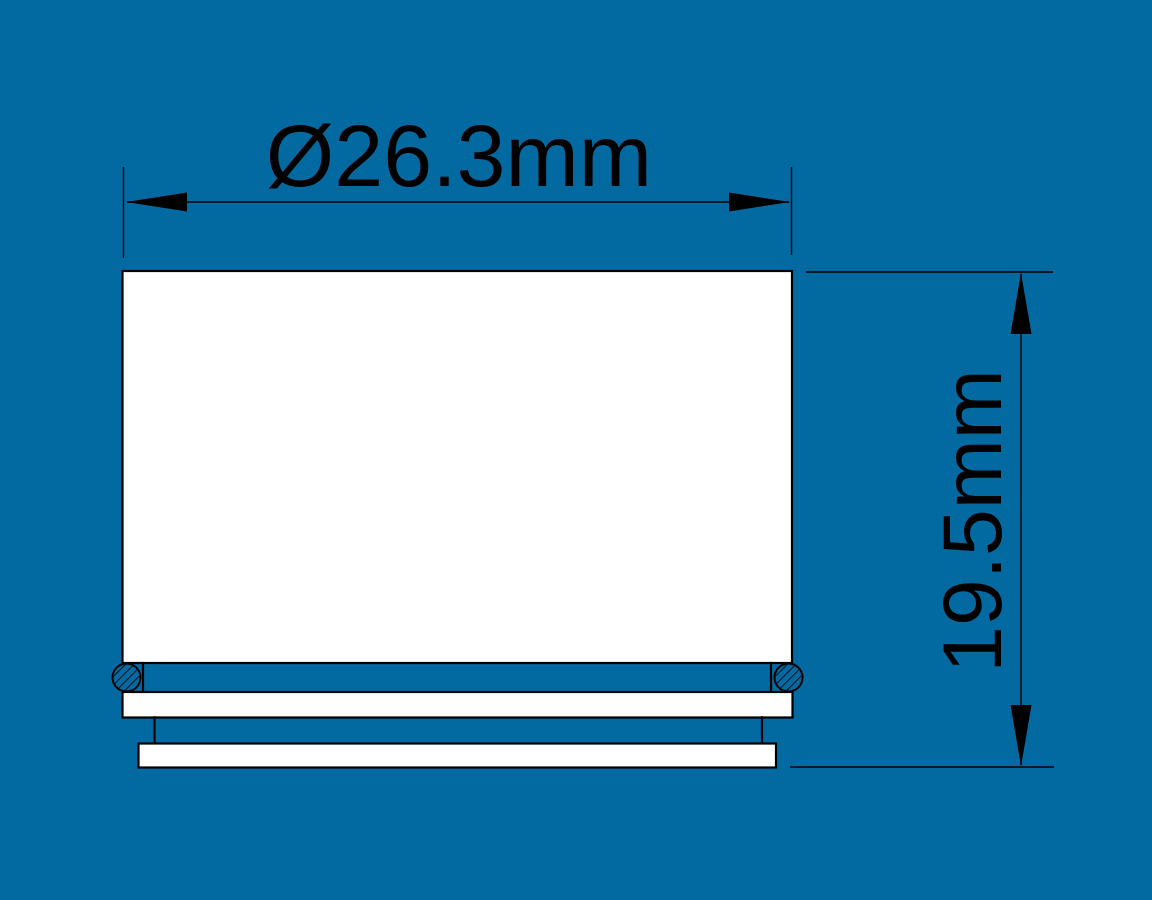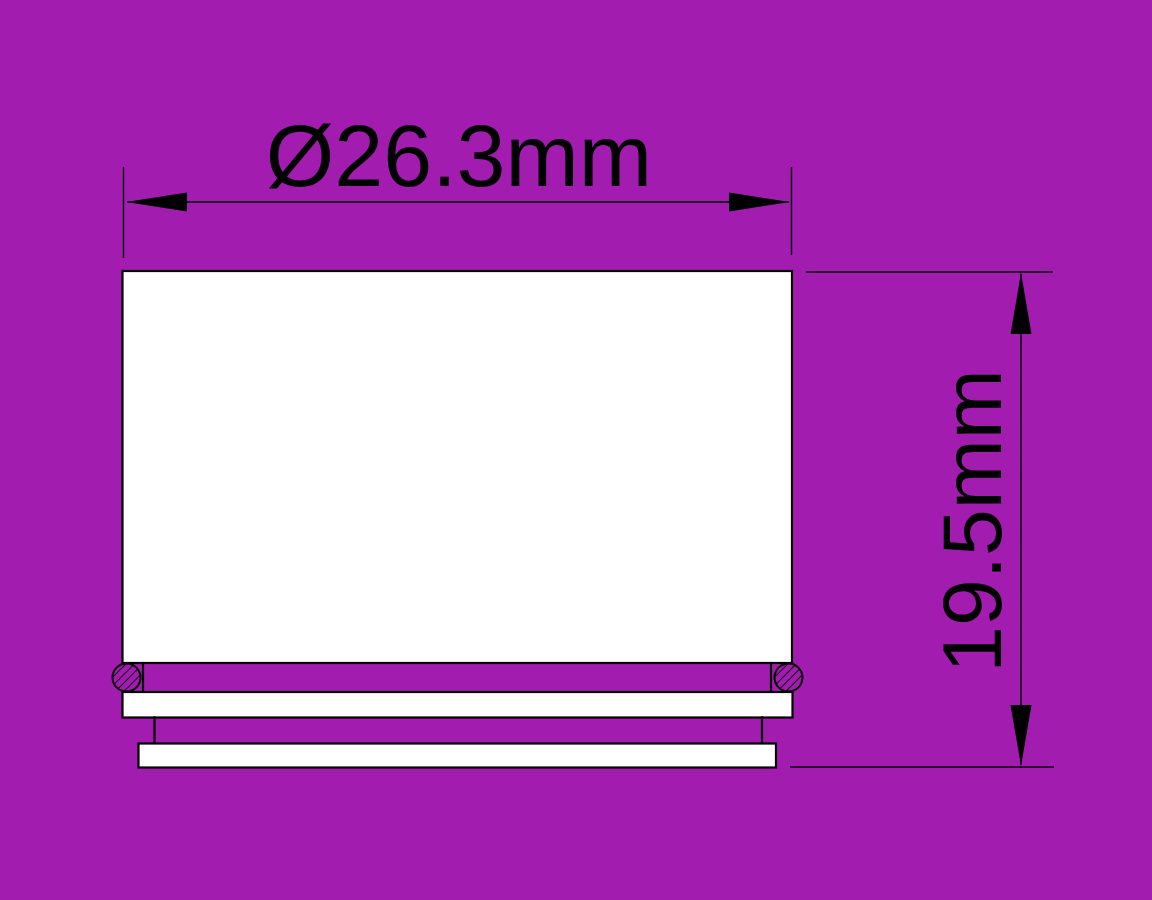--- a/index.html
+++ b/index.html
@@ -10,21 +10,21 @@
     width: 1152px;
     height: 900px;
     background: #ffffff;
     font-family: "Liberation Sans", sans-serif;
     overflow: hidden;
   }
   .canvas {
     position: relative;
     width: 1152px;
     height: 900px;
-    background: #a21caf;
+    background: #0369a1;
   }
   svg {
     display: block;
   }
   .dim-label {
     font-family: "Liberation Sans", sans-serif;
     font-weight: 400;
   }
 </style>
 </head>

